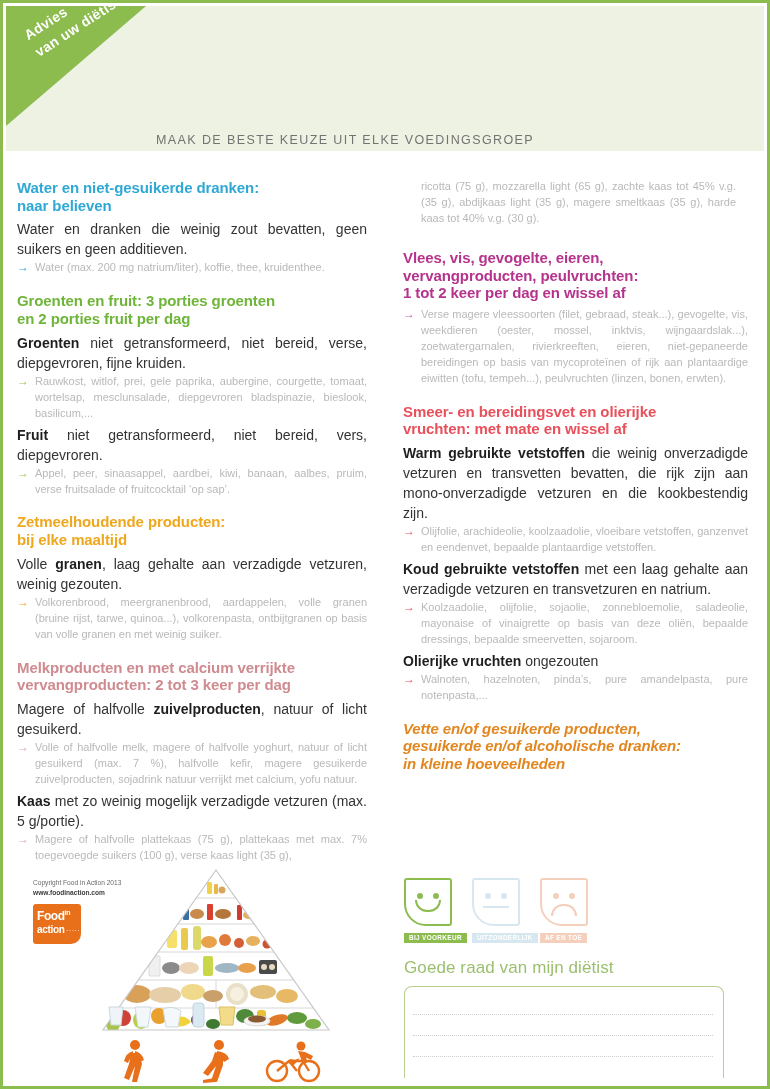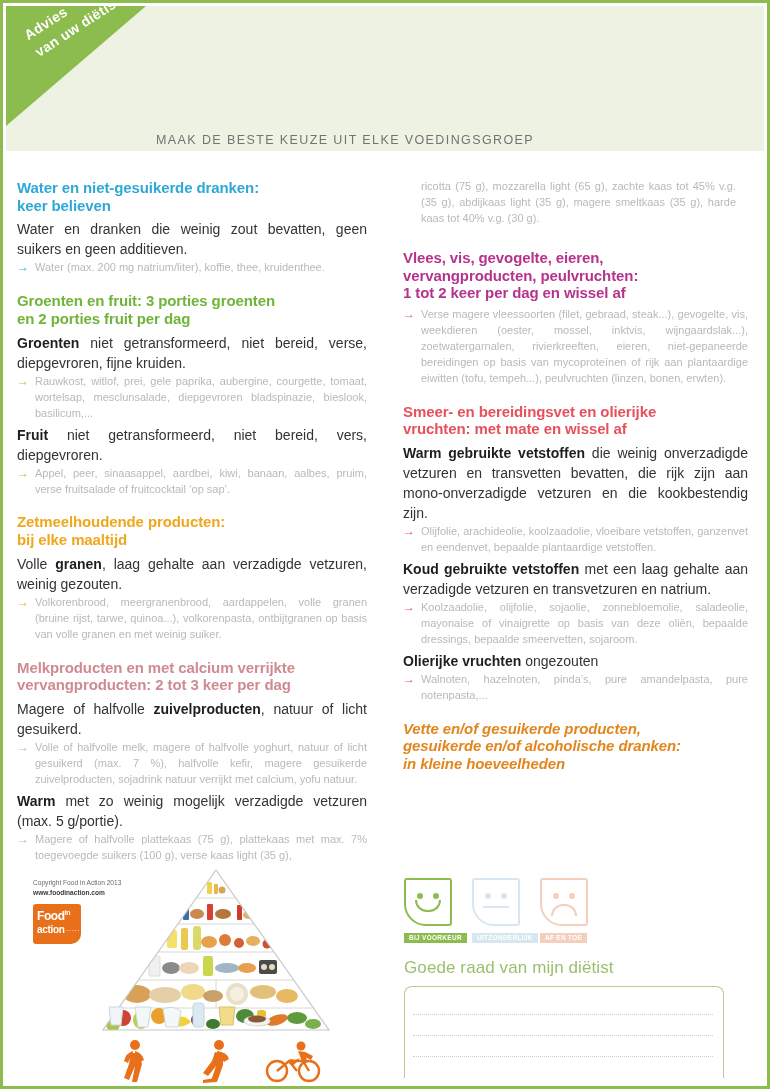--- a/index.html
+++ b/index.html
@@ -266,21 +266,21 @@
       <span class="l1">Advies</span>
       <span class="l2">van uw diëtist</span>
     </div>
     <div class="head-sub">MAAK DE BESTE KEUZE UIT ELKE VOEDINGSGROEP</div>
   </div>
 
   <div class="col col-left" id="col-left">
       <div class="block">
         <h2 class="sec sec-water">
           <span>Water en niet-gesuikerde dranken:</span>
-          <span>keer believen</span>
+          <span>naar believen</span>
         </h2>
         <p class="lead">Water en dranken die weinig zout bevatten, geen suikers en geen additieven.</p>
         <div class="ex"><span class="arw a-water">→</span><span>Water (max. 200 mg natrium/liter), koffie, thee, kruidenthee.</span></div>
       </div>
       <div class="block">
         <h2 class="sec sec-groenten">
           <span>Groenten en fruit: 3 porties groenten</span>
           <span>en 2 porties fruit per dag</span>
         </h2>
         <p class="lead"><b>Groenten</b> niet getransformeerd, niet bereid, verse, diepgevroren, fijne kruiden.</p>
@@ -296,21 +296,21 @@
         <p class="lead">Volle <b>granen</b>, laag gehalte aan verzadigde vetzuren, weinig gezouten.</p>
         <div class="ex"><span class="arw a-geel">→</span><span>Volkorenbrood, meergranenbrood, aardappelen, volle granen (bruine rijst, tarwe, quinoa...), volkorenpasta, ontbijtgranen op basis van volle granen en met weinig suiker.</span></div>
       </div>
       <div class="block">
         <h2 class="sec sec-melk">
           <span>Melkproducten en met calcium verrijkte</span>
           <span>vervangproducten: 2 tot 3 keer per dag</span>
         </h2>
         <p class="lead">Magere of halfvolle <b>zuivelproducten</b>, natuur of licht gesuikerd.</p>
         <div class="ex"><span class="arw a-melk">→</span><span>Volle of halfvolle melk, magere of halfvolle yoghurt, natuur of licht gesuikerd (max. 7 %), halfvolle kefir, magere gesuikerde zuivelproducten, sojadrink natuur verrijkt met calcium, yofu natuur.</span></div>
-        <p class="lead"><b>Warm</b> met zo weinig mogelijk verzadigde vetzuren (max. 5 g/portie).</p>
+        <p class="lead"><b>Kaas</b> met zo weinig mogelijk verzadigde vetzuren (max. 5 g/portie).</p>
         <div class="ex"><span class="arw a-melk">→</span><span>Magere of halfvolle plattekaas (75 g), plattekaas met max. 7% toegevoegde suikers (100 g), verse kaas light (35 g),</span></div>
       </div>
     </div>
 
   <div class="col col-right" id="col-right">
       <div class="cont">ricotta (75 g), mozzarella light (65 g), zachte kaas tot 45% v.g. (35 g), abdijkaas light (35 g), magere smeltkaas (35 g), harde kaas tot 40% v.g. (30 g).</div>
       <div class="block">
         <h2 class="sec sec-vlees">
           <span>Vlees, vis, gevogelte, eieren,</span>
           <span>vervangproducten, peulvruchten:</span>

